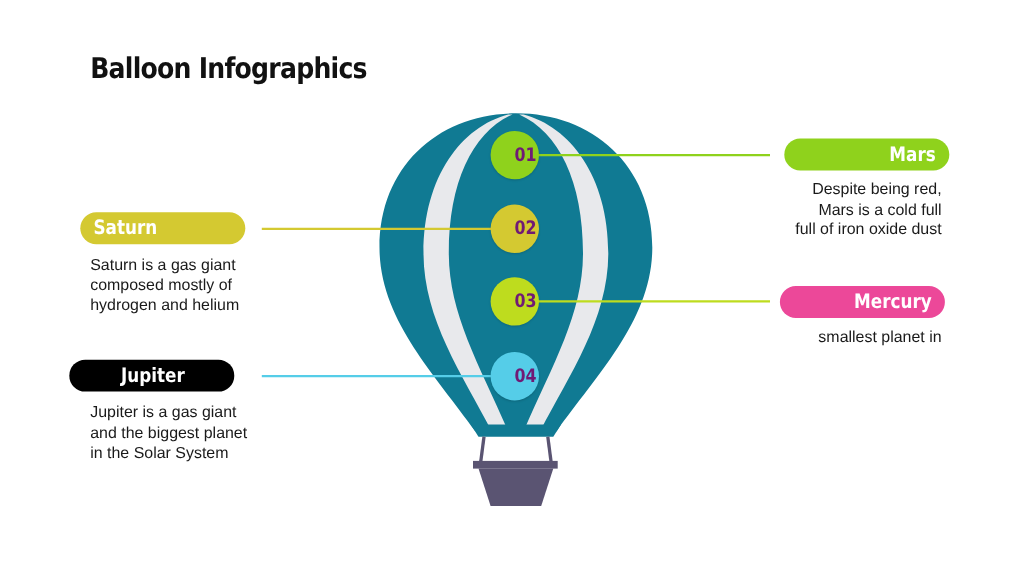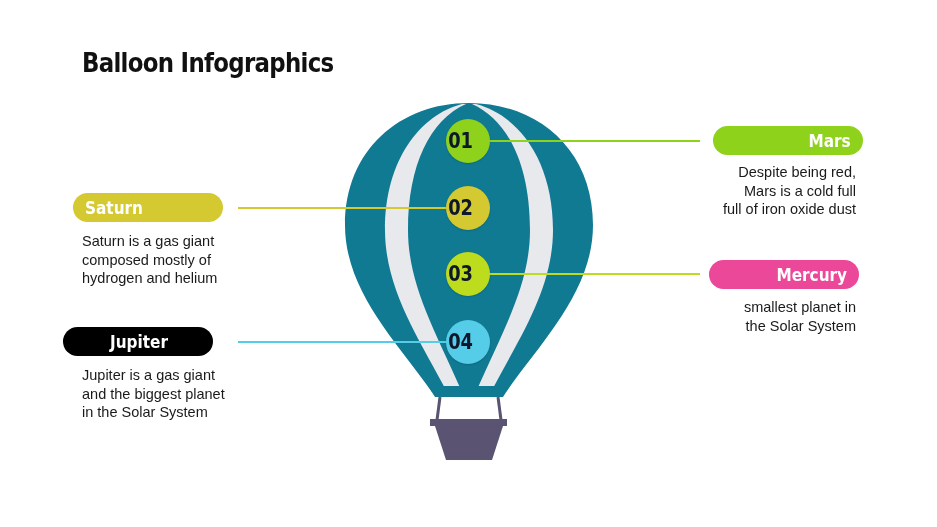--- a/index.html
+++ b/index.html
@@ -8,21 +8,21 @@
   .balloon-svg { position: absolute; left: 0; top: 0; width: 937px; height: 527px; }
   .pill { position: absolute; height: 29px; border-radius: 15px; color: #ffffff; font-family: "DejaVu Sans", sans-serif; font-weight: bold; font-size: 18px; line-height: 29px; box-sizing: border-box; white-space: nowrap; }
   .pill span { display: inline-block; transform: scaleX(0.85); }
   .pill.left { padding-left: 12px; }
   .pill.left span { transform-origin: left center; }
   .pill.right { text-align: right; padding-right: 12px; }
   .pill.right span { transform-origin: right center; }
   .desc { position: absolute; font-size: 14.5px; line-height: 18.5px; color: #1a1a1a; width: 180px; }
   .desc.left { text-align: left; }
   .desc.right { text-align: right; }
-  .num { position: absolute; width: 44px; height: 44px; border-radius: 50%; color: #0f172a; font-family: "DejaVu Sans", sans-serif; font-weight: bold; font-size: 21px; line-height: 44px; text-align: left; box-shadow: 0 1px 2px rgba(0,0,0,0.15); }
+  .num { position: absolute; width: 44px; height: 44px; border-radius: 50%; color: #701a75; font-family: "DejaVu Sans", sans-serif; font-weight: bold; font-size: 17px; line-height: 44px; text-align: right; box-shadow: 0 1px 2px rgba(0,0,0,0.15); }
   .num span { display: inline-block; transform: scaleX(0.85); }
 </style>
 </head>
 <body>
 
 <div class="title">Balloon Infographics</div>
 
 <svg class="balloon-svg" viewBox="0 0 937 527" xmlns="http://www.w3.org/2000/svg">
 
   <path d="M469 103 C 400 103, 345 150, 345 225 C 345 290, 395 340, 432 392 L 506 392 C 543 340, 593 290, 593 225 C 593 150, 538 103, 469 103 Z" fill="#107a93"></path>
@@ -60,21 +60,20 @@
 <div class="pill left" style="left:73px; top:193px; width:150px; background:#d4c931;"><span>Saturn</span></div>
 <div class="desc left" style="left:82px; top:232px;">
   <div>Saturn is a gas giant</div>
   <div>composed mostly of</div>
   <div>hydrogen and helium</div>
 </div>
 
 <div class="pill right" style="left:709px; top:260px; width:150px; background:#ec4899;"><span>Mercury</span></div>
 <div class="desc right" style="left:676px; top:298px;">
   <div>smallest planet in</div>
-  <div>the Solar System</div>
 </div>
 
 <div class="pill left" style="left:63px; top:327px; width:150px; background:#000000;text-align:center;"><span>Jupiter</span></div>
 <div class="desc left" style="left:82px; top:366px;">
   <div>Jupiter is a gas giant</div>
   <div>and the biggest planet</div>
   <div>in the Solar System</div>
 </div>
 
 </body></html>

